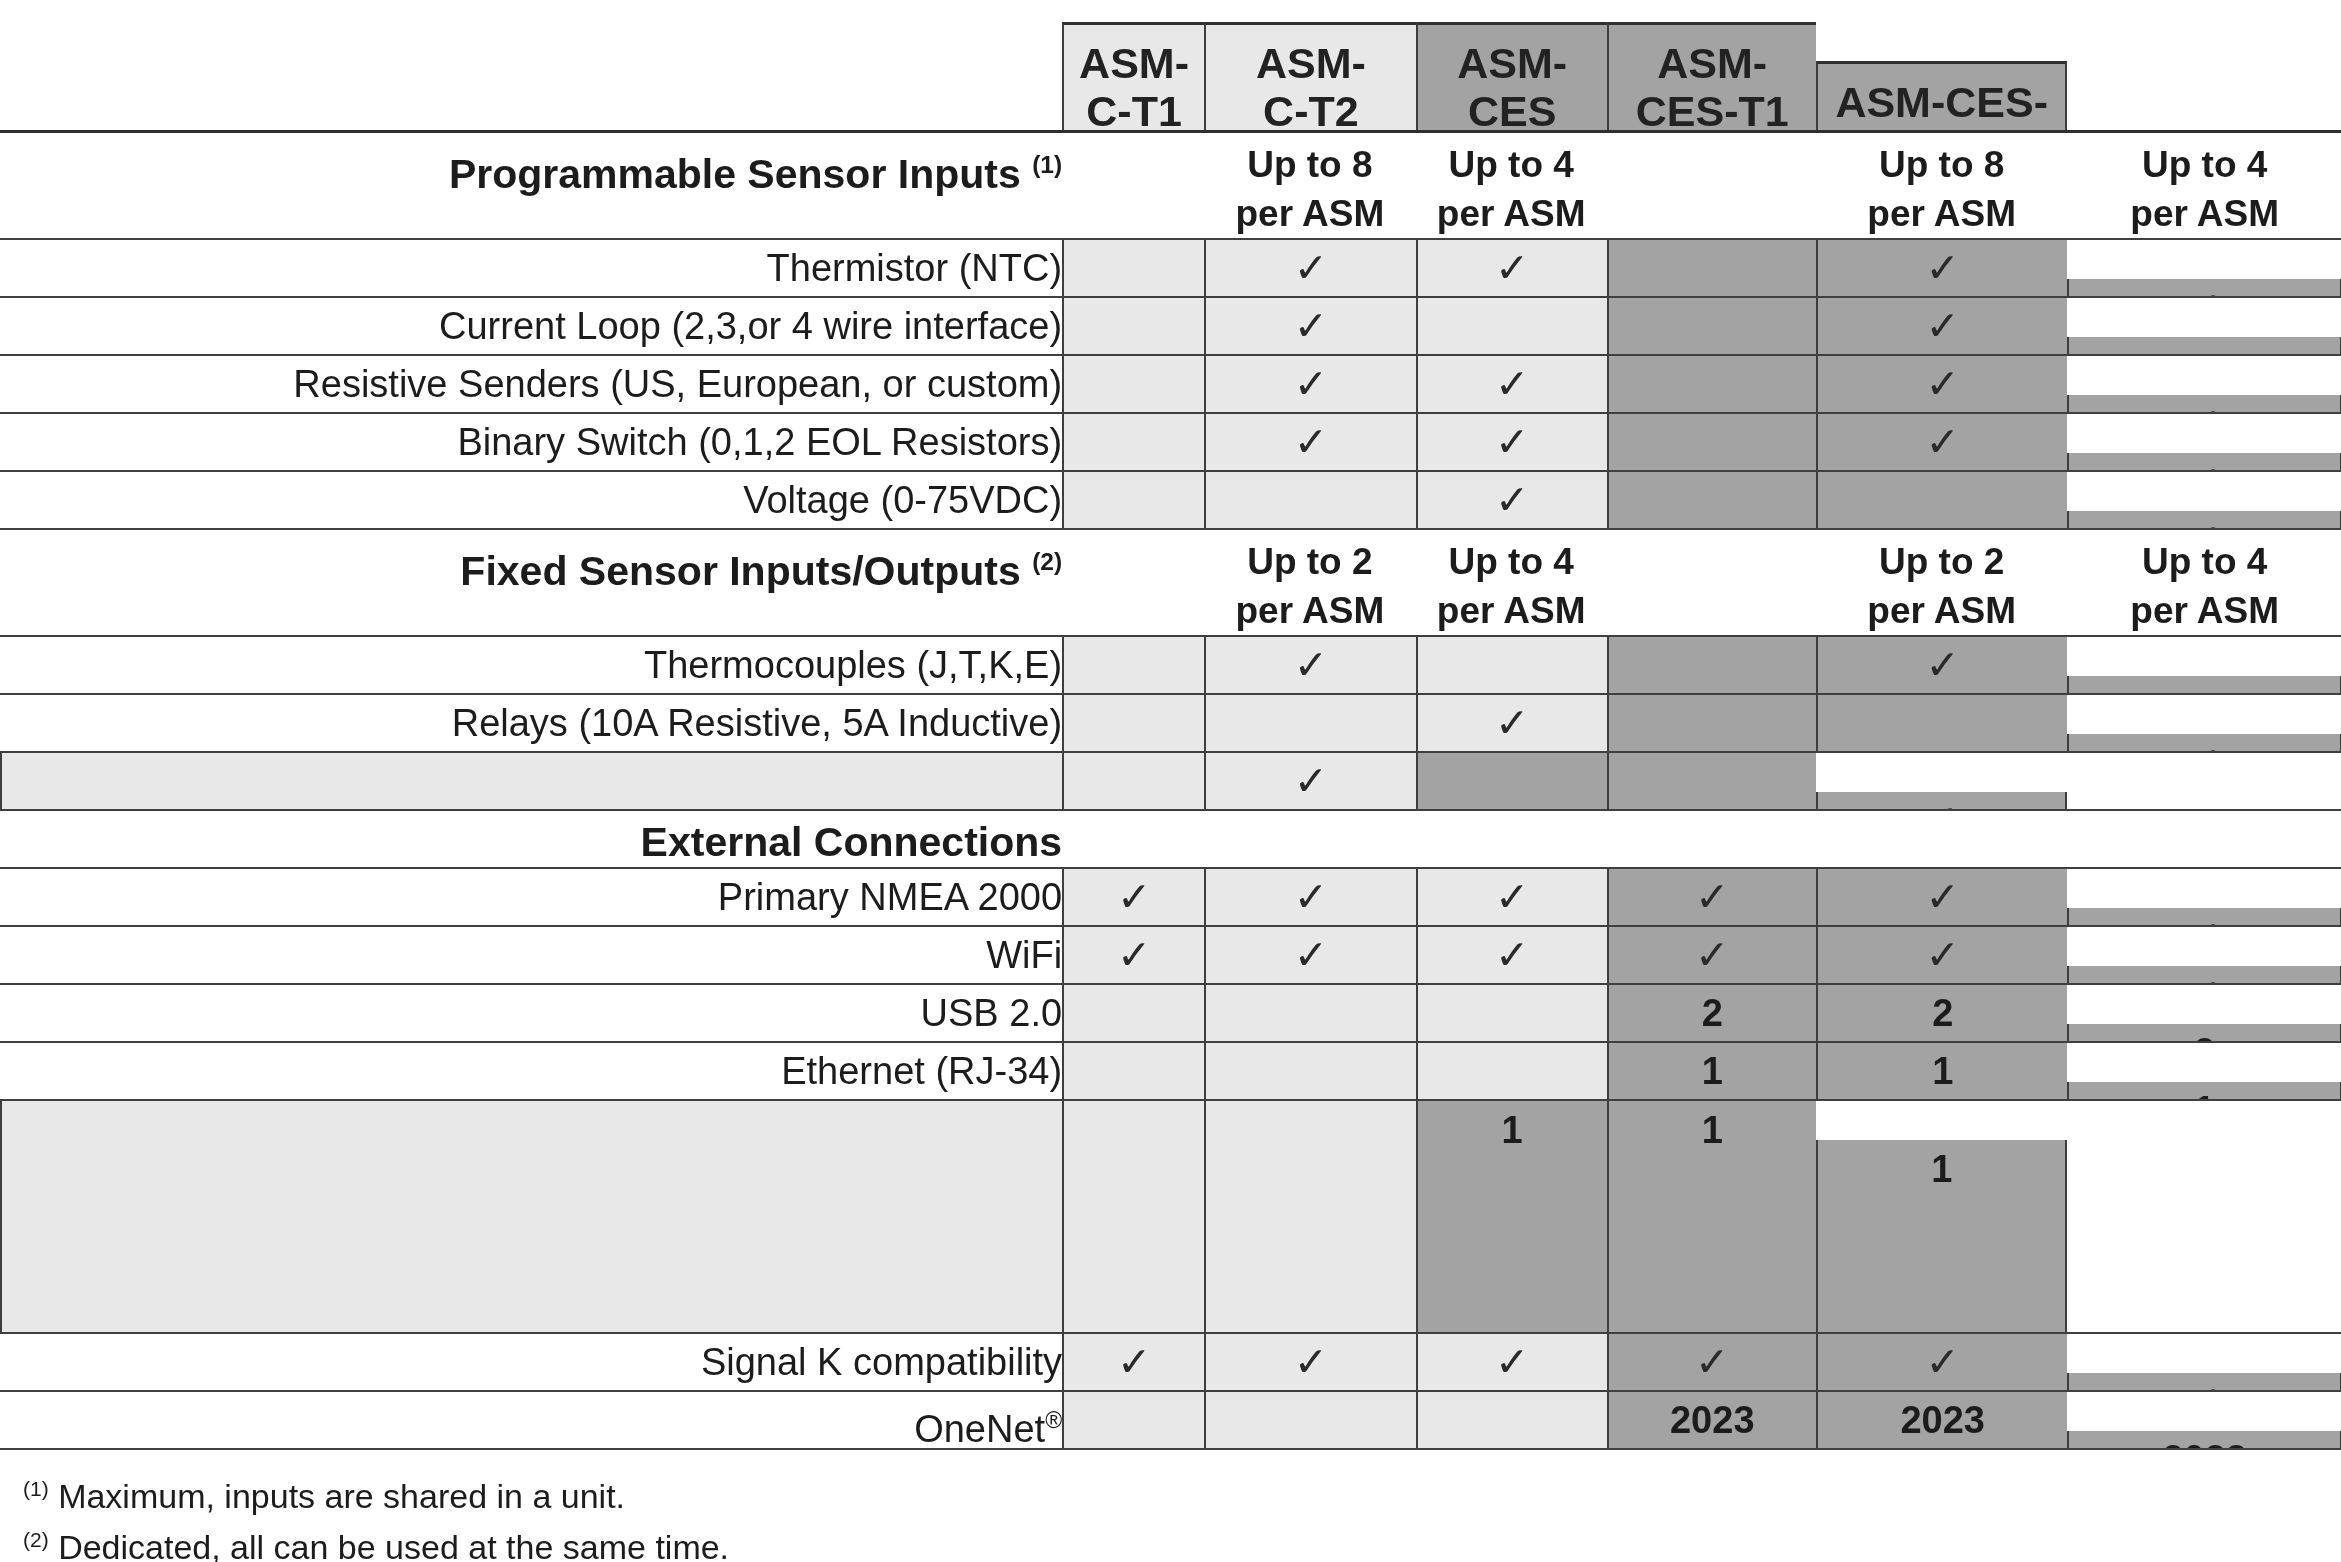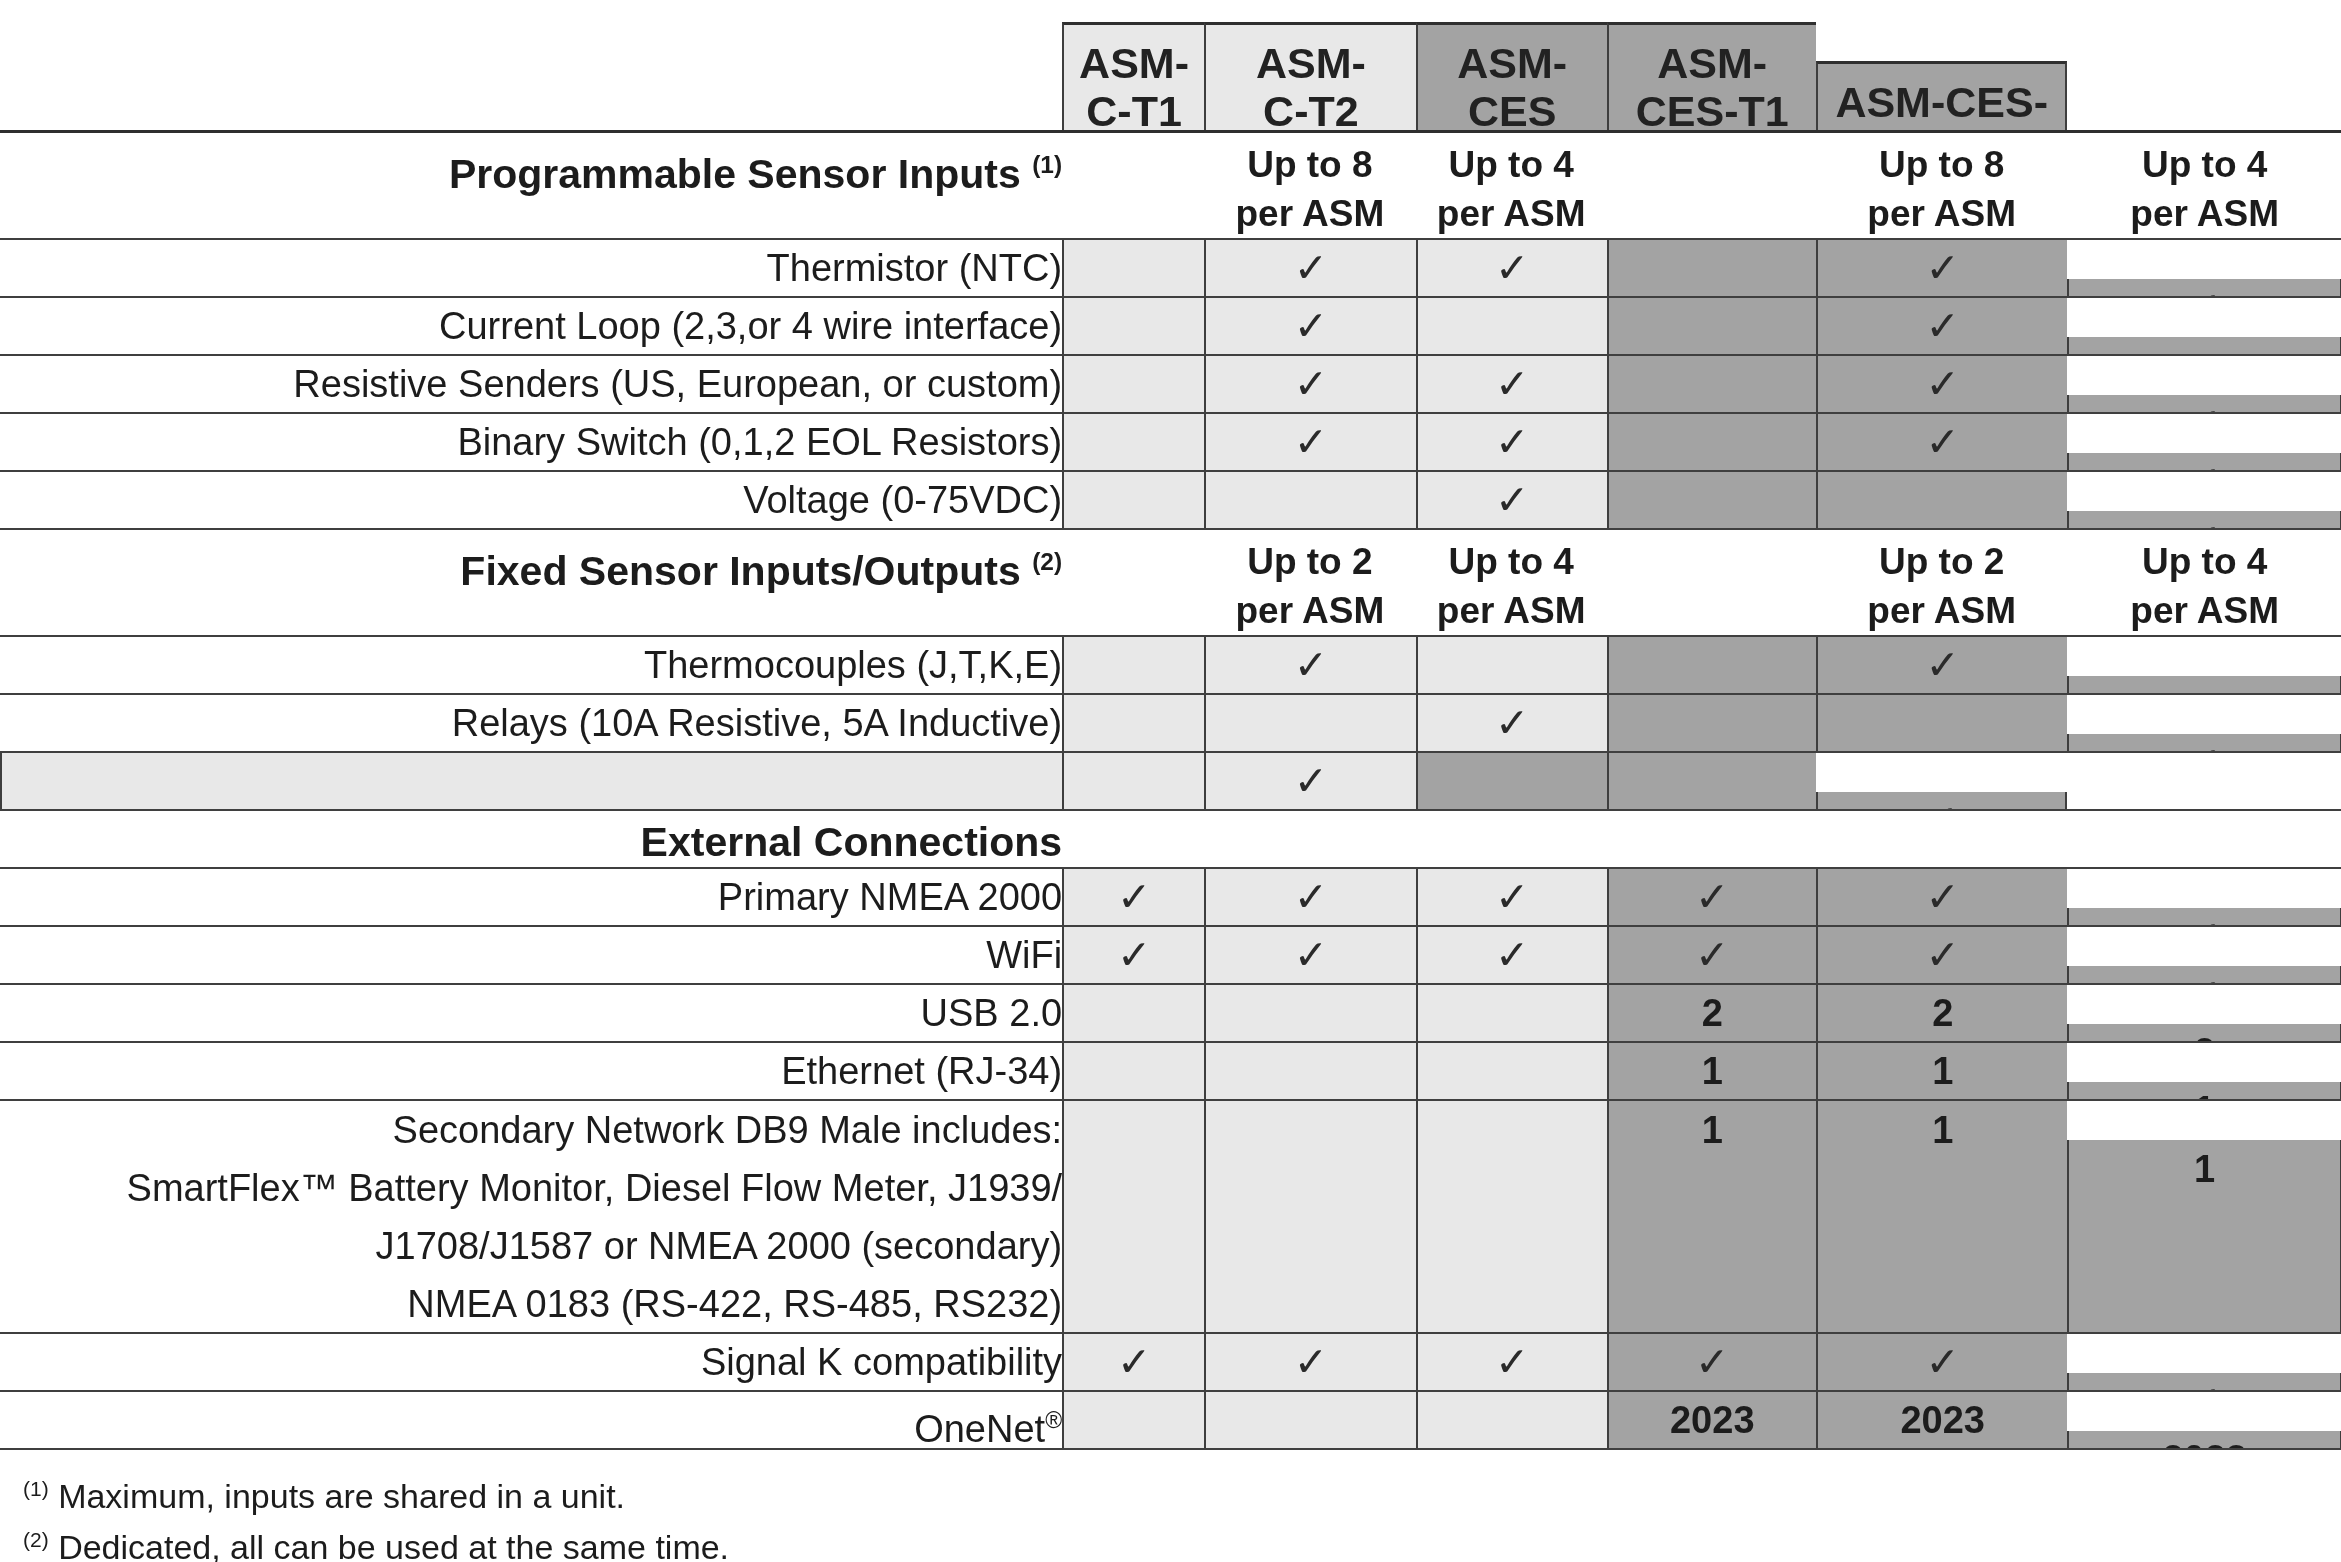--- a/index.html
+++ b/index.html
@@ -227,26 +227,20 @@
     <div class="cell label">Ethernet (RJ-34)</div>
     <div class="cell val light"></div>
     <div class="cell val light"></div>
     <div class="cell val light"></div>
     <div class="cell val dark">1</div>
     <div class="cell val dark">1</div>
     <div class="cell val dark last">1</div>
   </div>
 
   <div class="row data top h304">
-    <div class="cell label">
-      <div>Secondary Network DB9 Male includes:</div>
-      <div class="subline">SmartFlex™ Battery Monitor, Diesel Flow Meter, J1939/</div>
-      <div class="subline">J1708/J1587 or NMEA 2000 (secondary)</div>
-      <div class="subline">NMEA 0183 (RS-422, RS-485, RS232)</div>
-    </div>
     <div class="cell val light"></div>
     <div class="cell val light"></div>
     <div class="cell val light"></div>
     <div class="cell val dark">1</div>
     <div class="cell val dark">1</div>
     <div class="cell val dark last">1</div>
   </div>
 
   <div class="row data h76">
     <div class="cell label">Signal K compatibility</div>

